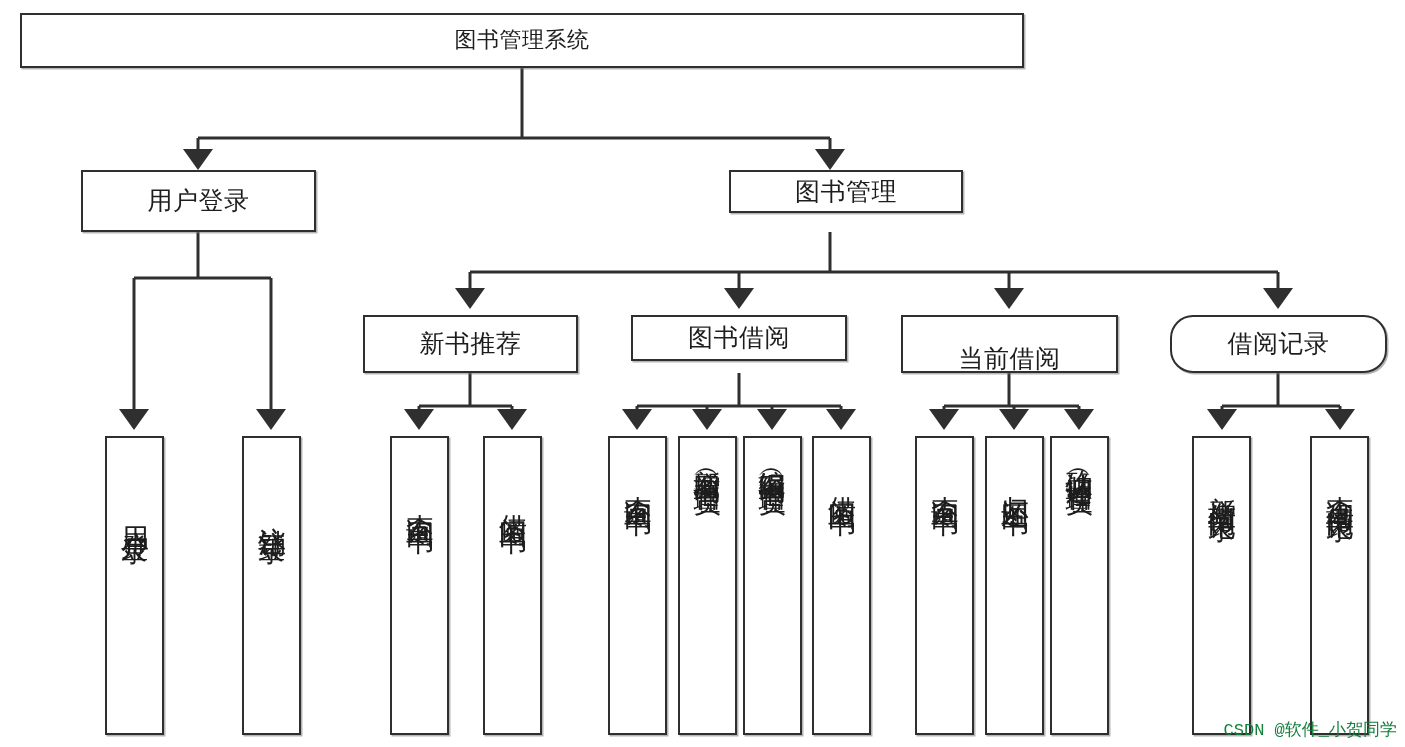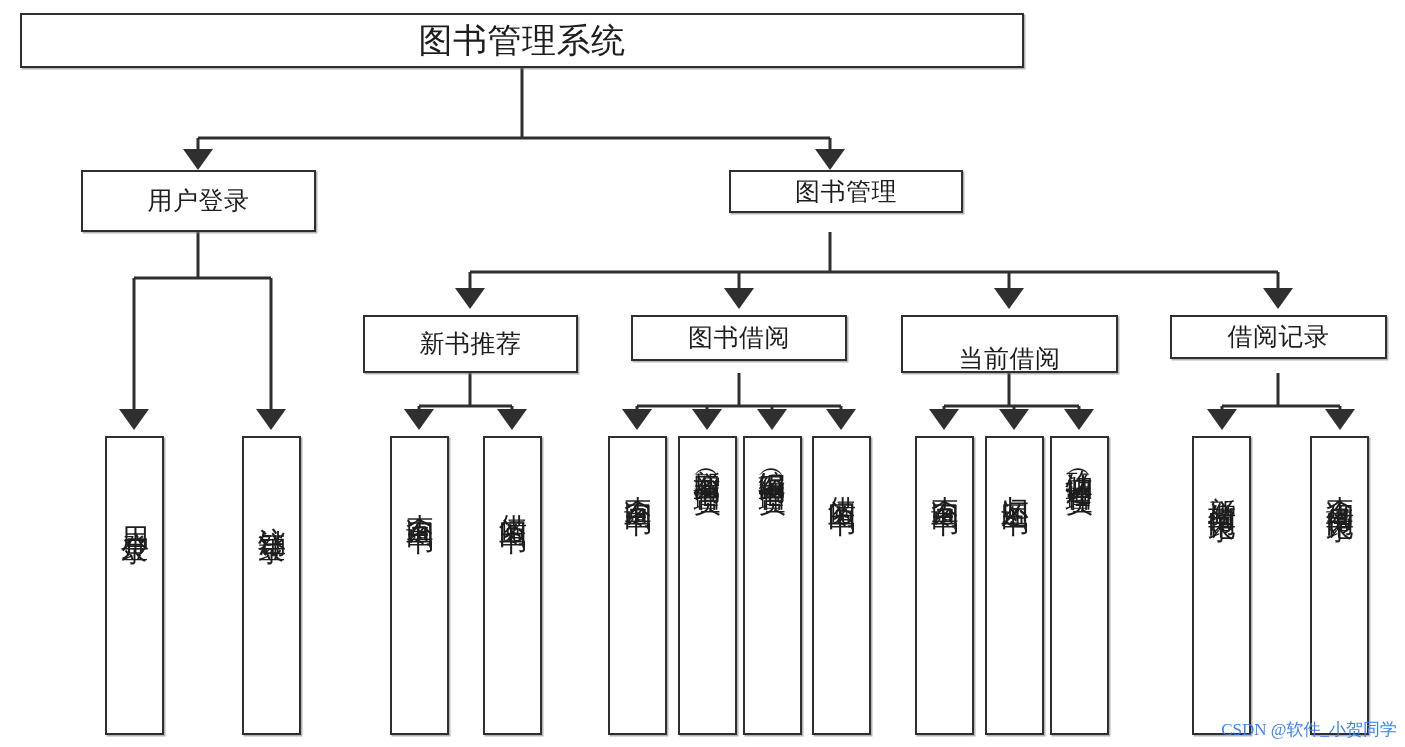--- a/index.html
+++ b/index.html
@@ -22,43 +22,43 @@
     z-index:3;
   }
   .node .lbl{
     display:block;
     line-height:1.02;
     letter-spacing:0.5px;
     white-space:nowrap;
   }
   
   .h-node .lbl{font-size:25px;}
-  .h-node.root .lbl{font-size:34px;}
+  .h-node.root .lbl{font-size:22px;}
 
   
   .v-node{align-items:flex-start;padding-top:6px;}
   .v-node .lbl{
     writing-mode:vertical-rl;
     text-orientation:upright;
     font-size:28px;
     line-height:1.0;
     letter-spacing:4px;
     white-space:normal;
   }
   .v-node.tall .lbl{font-size:27px;letter-spacing:3px;}
   .v-node.mid .lbl{padding-top:60px;}
   .v-node.mid2 .lbl{padding-top:48px;}
   .v-node.mid3 .lbl{padding-top:30px;}
   .v-node.topal .lbl{padding-top:4px;}
 
   #watermark{
     position:absolute;right:8px;bottom:6px;
-    font-size:17px;color:#3b82f6;
+    font-size:17px;color:#15803d;
     z-index:9;white-space:nowrap;
-    font-family:Liberation Serif, serif;
+    font-family:Liberation Mono, monospace;
   }
 </style>
 </head>
 <body>
 
 <div id="stage">
 
   <svg class="conn" viewBox="0 0 1405 747">
     <defs>
       <marker id="arw" markerWidth="10" markerHeight="10" refX="3" refY="5" orient="auto" markerUnits="strokeWidth">
@@ -126,21 +126,21 @@
   </div>
 
   <div class="node h-node" style="left:631px;top:315px;width:216px;height:46px;">
     <span class="lbl">图书借阅</span>
   </div>
 
   <div class="node h-node" style="left:901px;top:315px;width:217px;height:58px;align-items:flex-end;">
     <span class="lbl">当前借阅</span>
   </div>
 
-  <div class="node h-node" style="left:1170px;top:315px;width:217px;height:44px;">
+  <div class="node h-node" style="left:1170px;top:315px;width:217px;height:58px;border-radius:23px;">
     <span class="lbl">借阅记录</span>
   </div>
 
   <div class="node v-node mid" style="left:105px;top:436px;width:59px;height:299px;">
     <span class="lbl">用户登录</span>
   </div>
 
   <div class="node v-node mid" style="left:242px;top:436px;width:59px;height:299px;">
     <span class="lbl">注销登录</span>
   </div>

